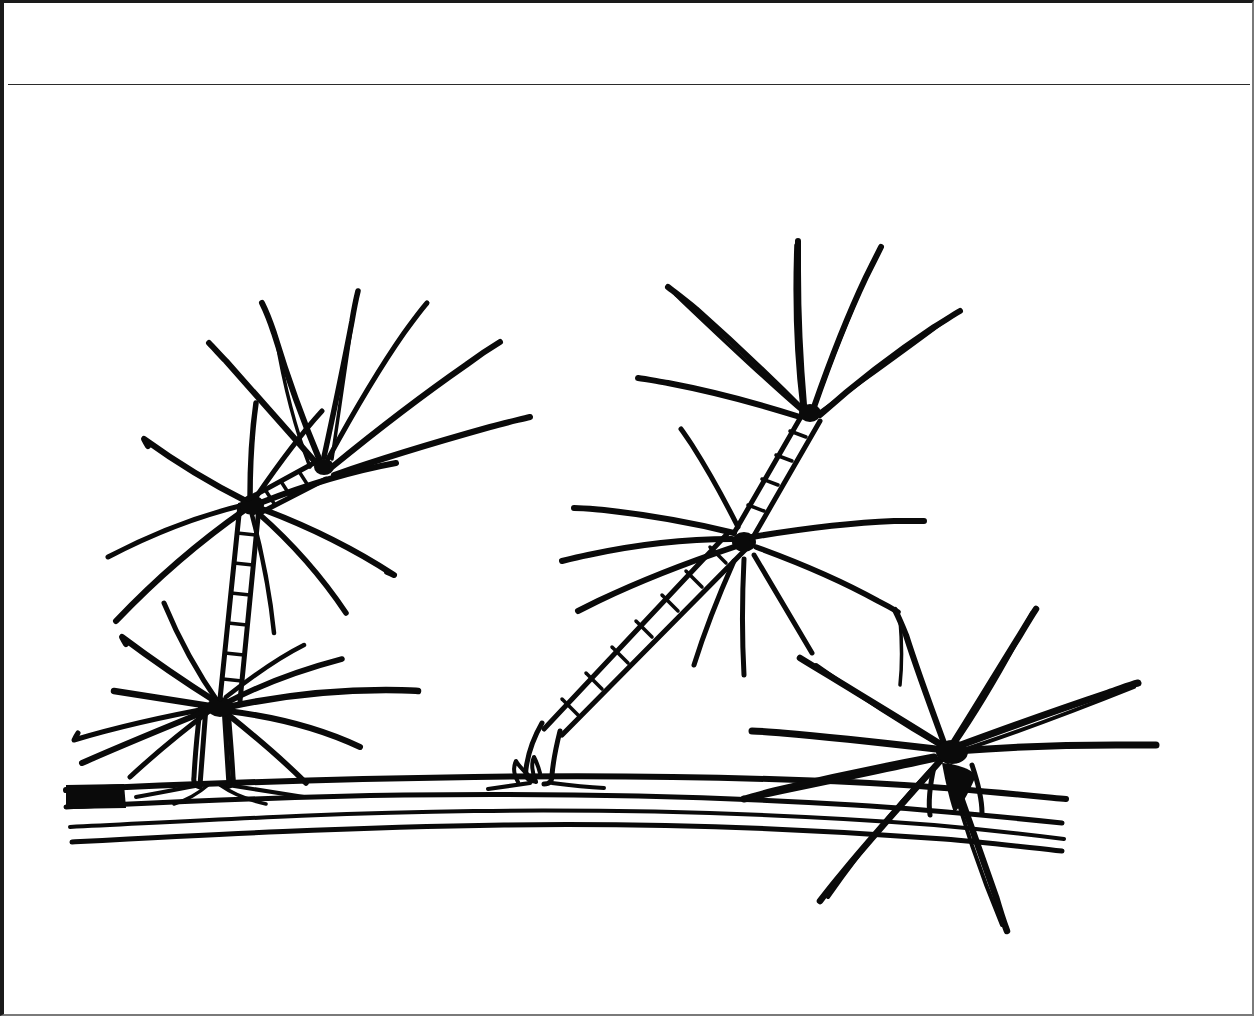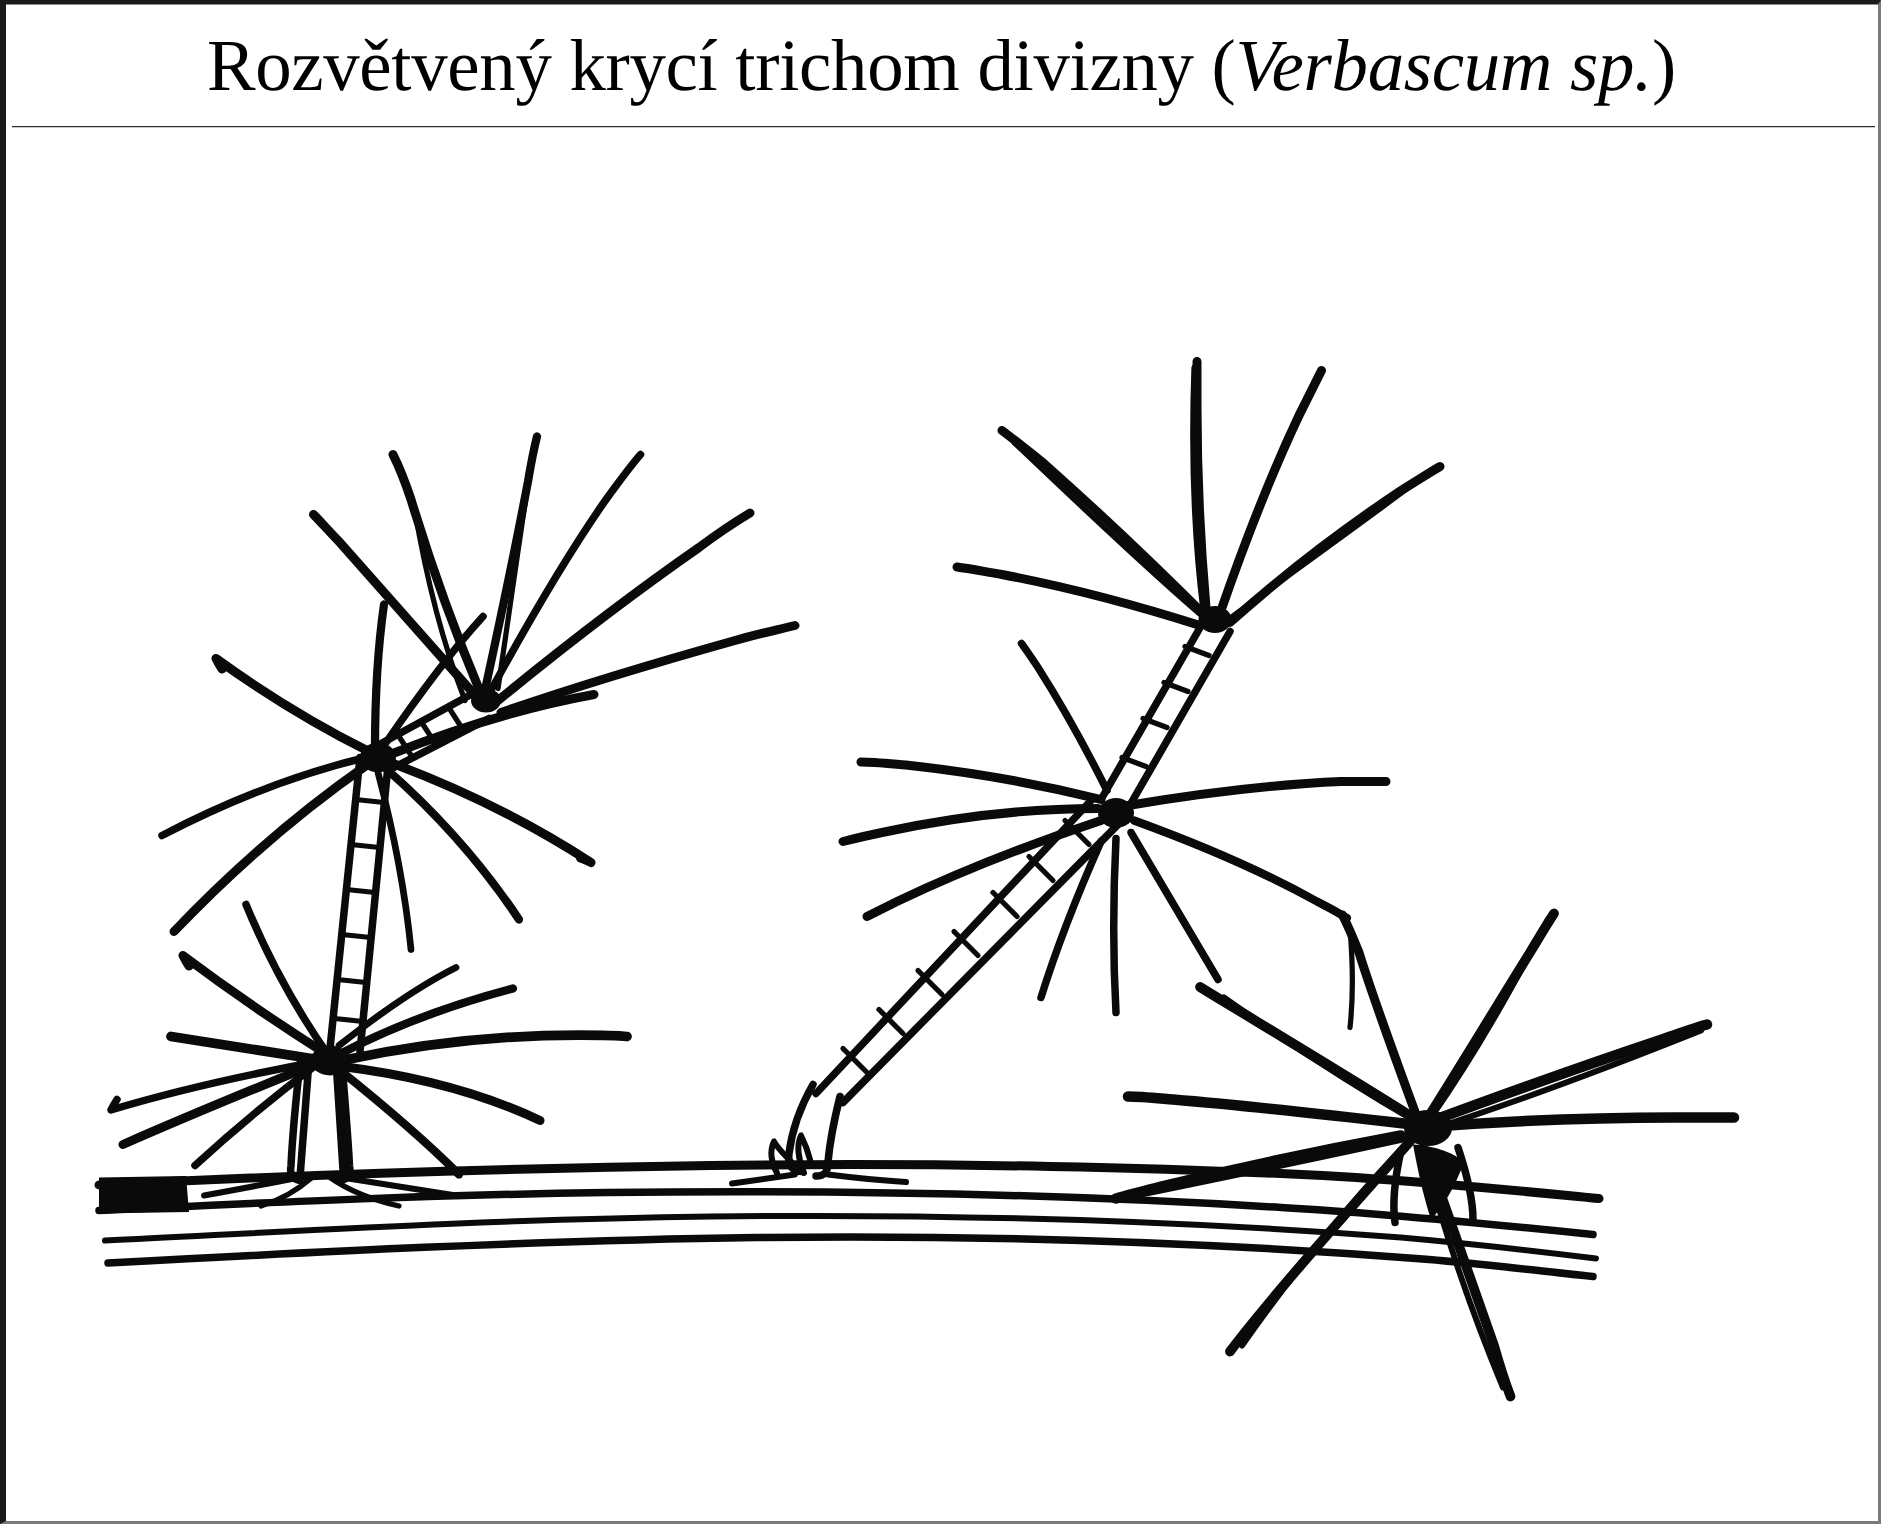--- a/index.html
+++ b/index.html
@@ -75,23 +75,20 @@
   .ink-fill {
     fill: #0a0a0a;
     stroke: none;
   }
 </style>
 </head>
 <body>
 
 <div class="slide">
 
-  <div class="title-bar">
-    <div class="title-text"><span>Rozvětvený krycí trichom divizny (</span><span class="sci">Verbascum sp.</span><span>)</span></div>
-  </div>
   <div class="title-rule"></div>
 
   <div class="figure-area">
     <svg class="figure-svg" viewBox="0 0 1248 930" preserveAspectRatio="none">
 
       <g>
         <path class="ink" stroke-width="6" d="M62,705 C180,699 330,694 470,692 C620,690 780,693 900,700 C960,704 1010,709 1062,714"></path>
         <path class="ink" stroke-width="5" d="M62,722 C150,718 260,712 400,710 C560,708 720,712 850,720 C920,724 990,731 1058,738"></path>
         <path class="ink" stroke-width="4" d="M66,742 C190,736 320,728 470,726 C640,724 800,730 930,740 C975,744 1020,749 1060,754"></path>
         <path class="ink" stroke-width="5" d="M68,757 C200,750 350,742 500,740 C660,738 810,744 940,754 C980,757 1020,762 1058,766"></path>

